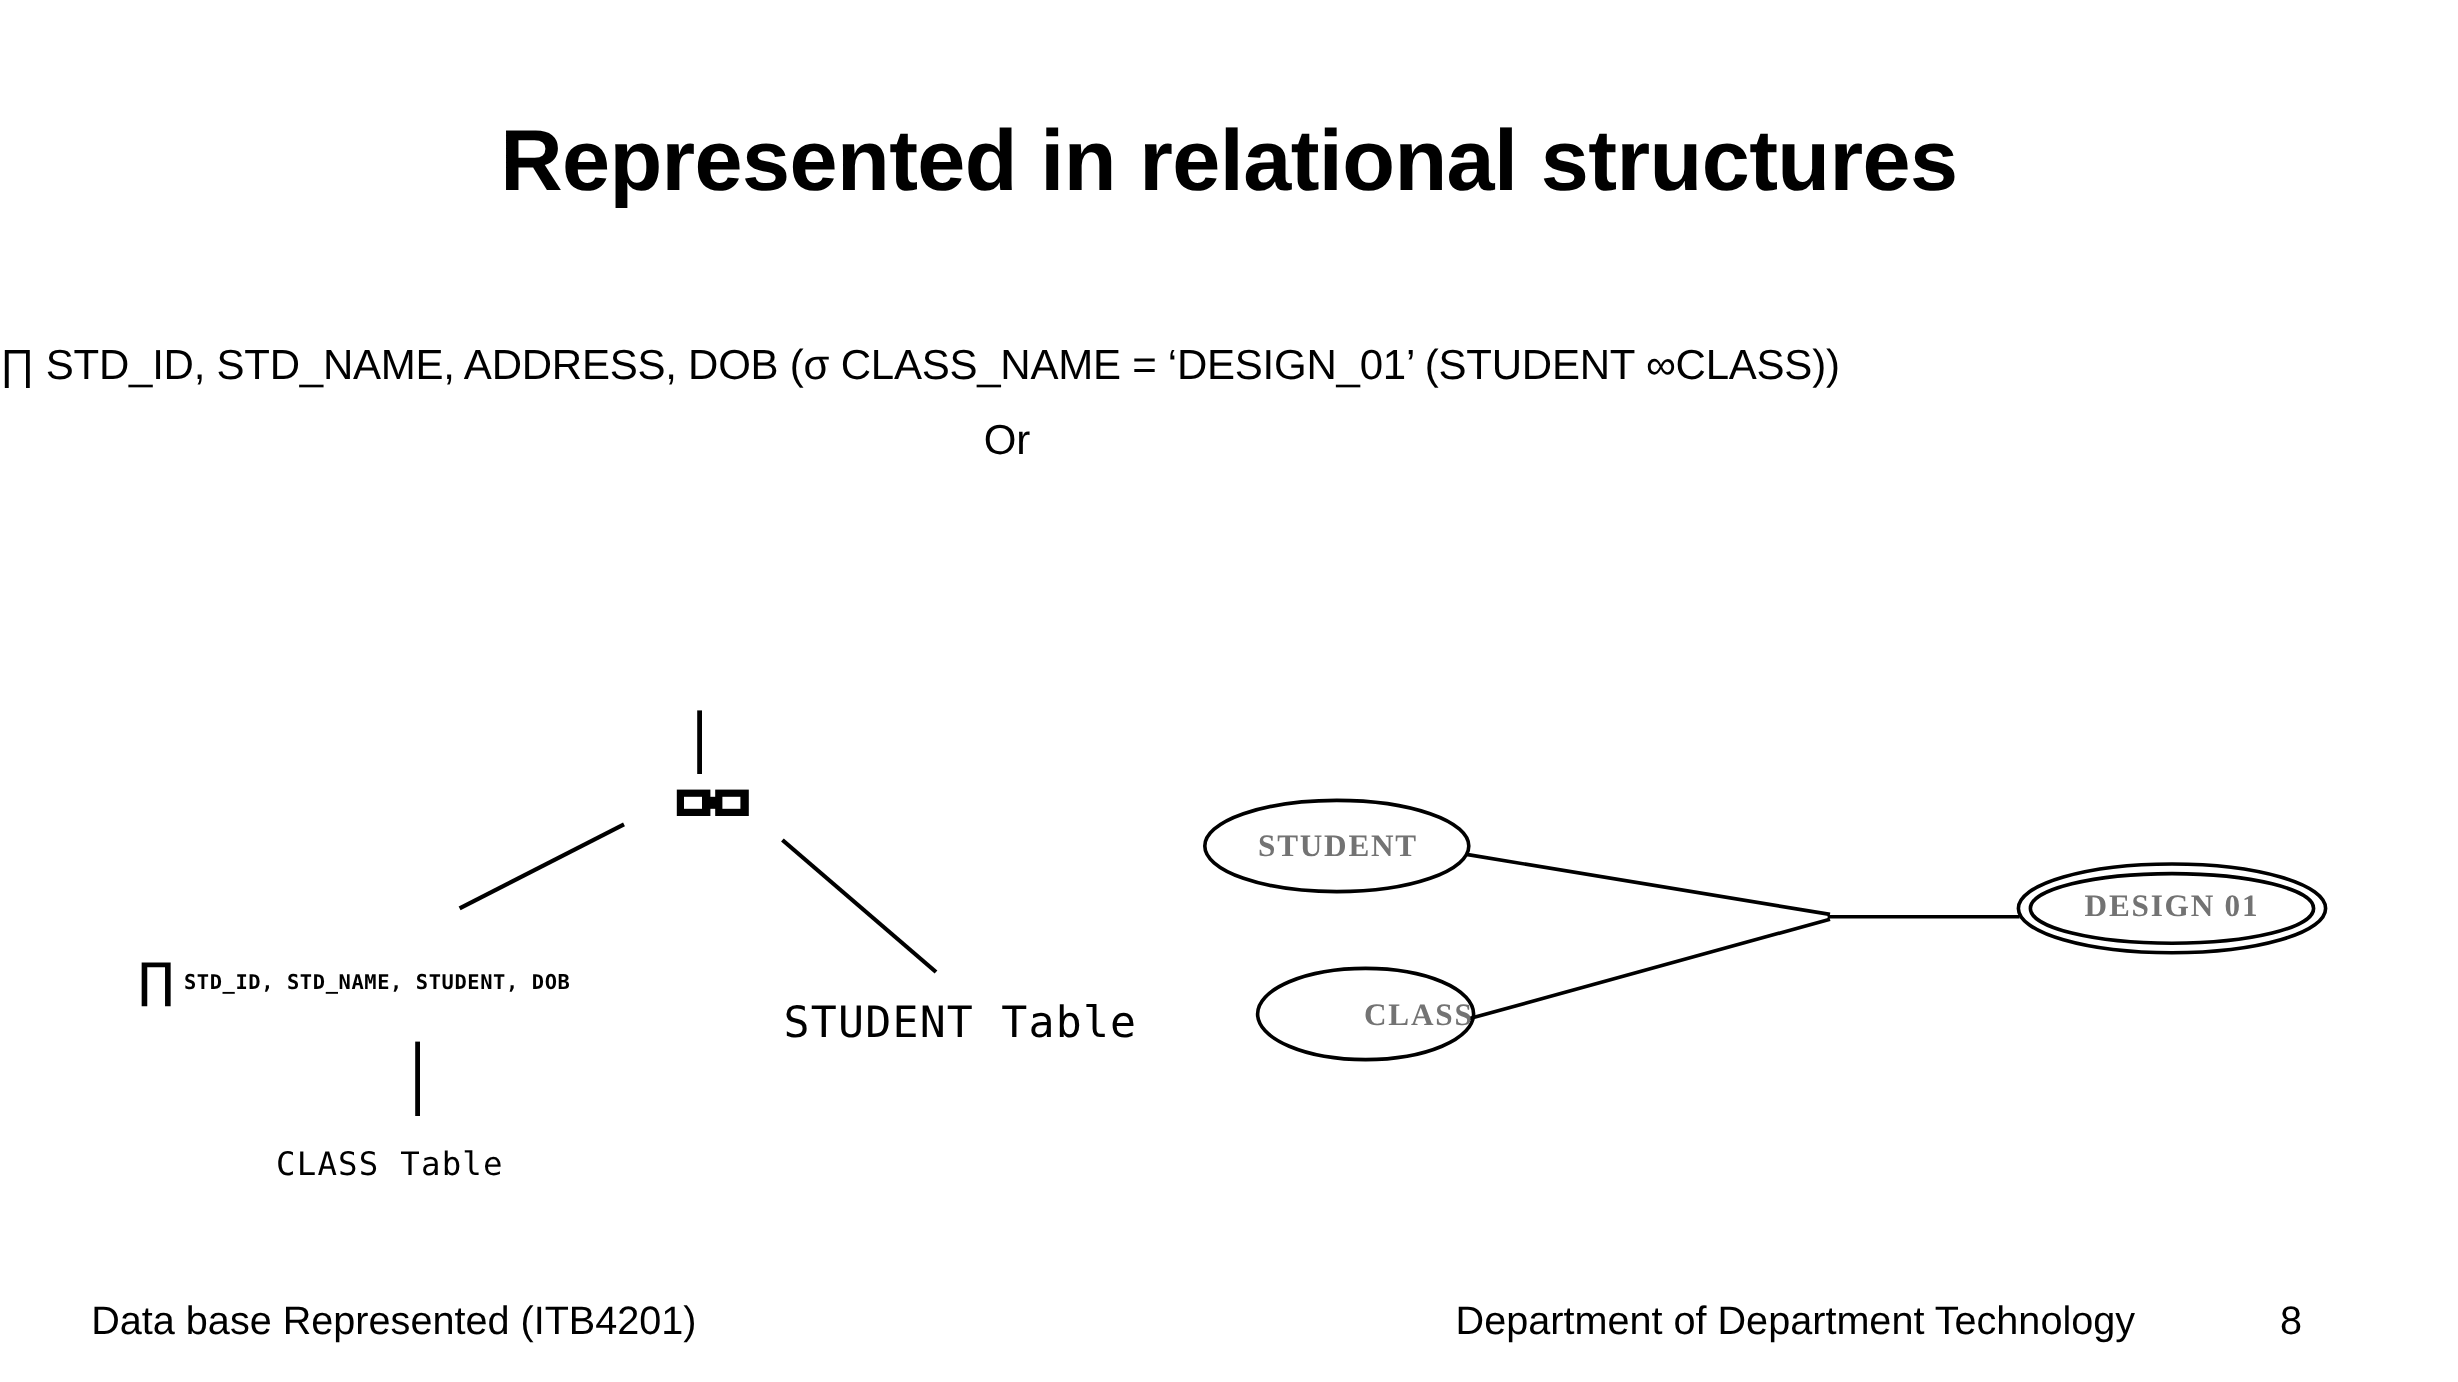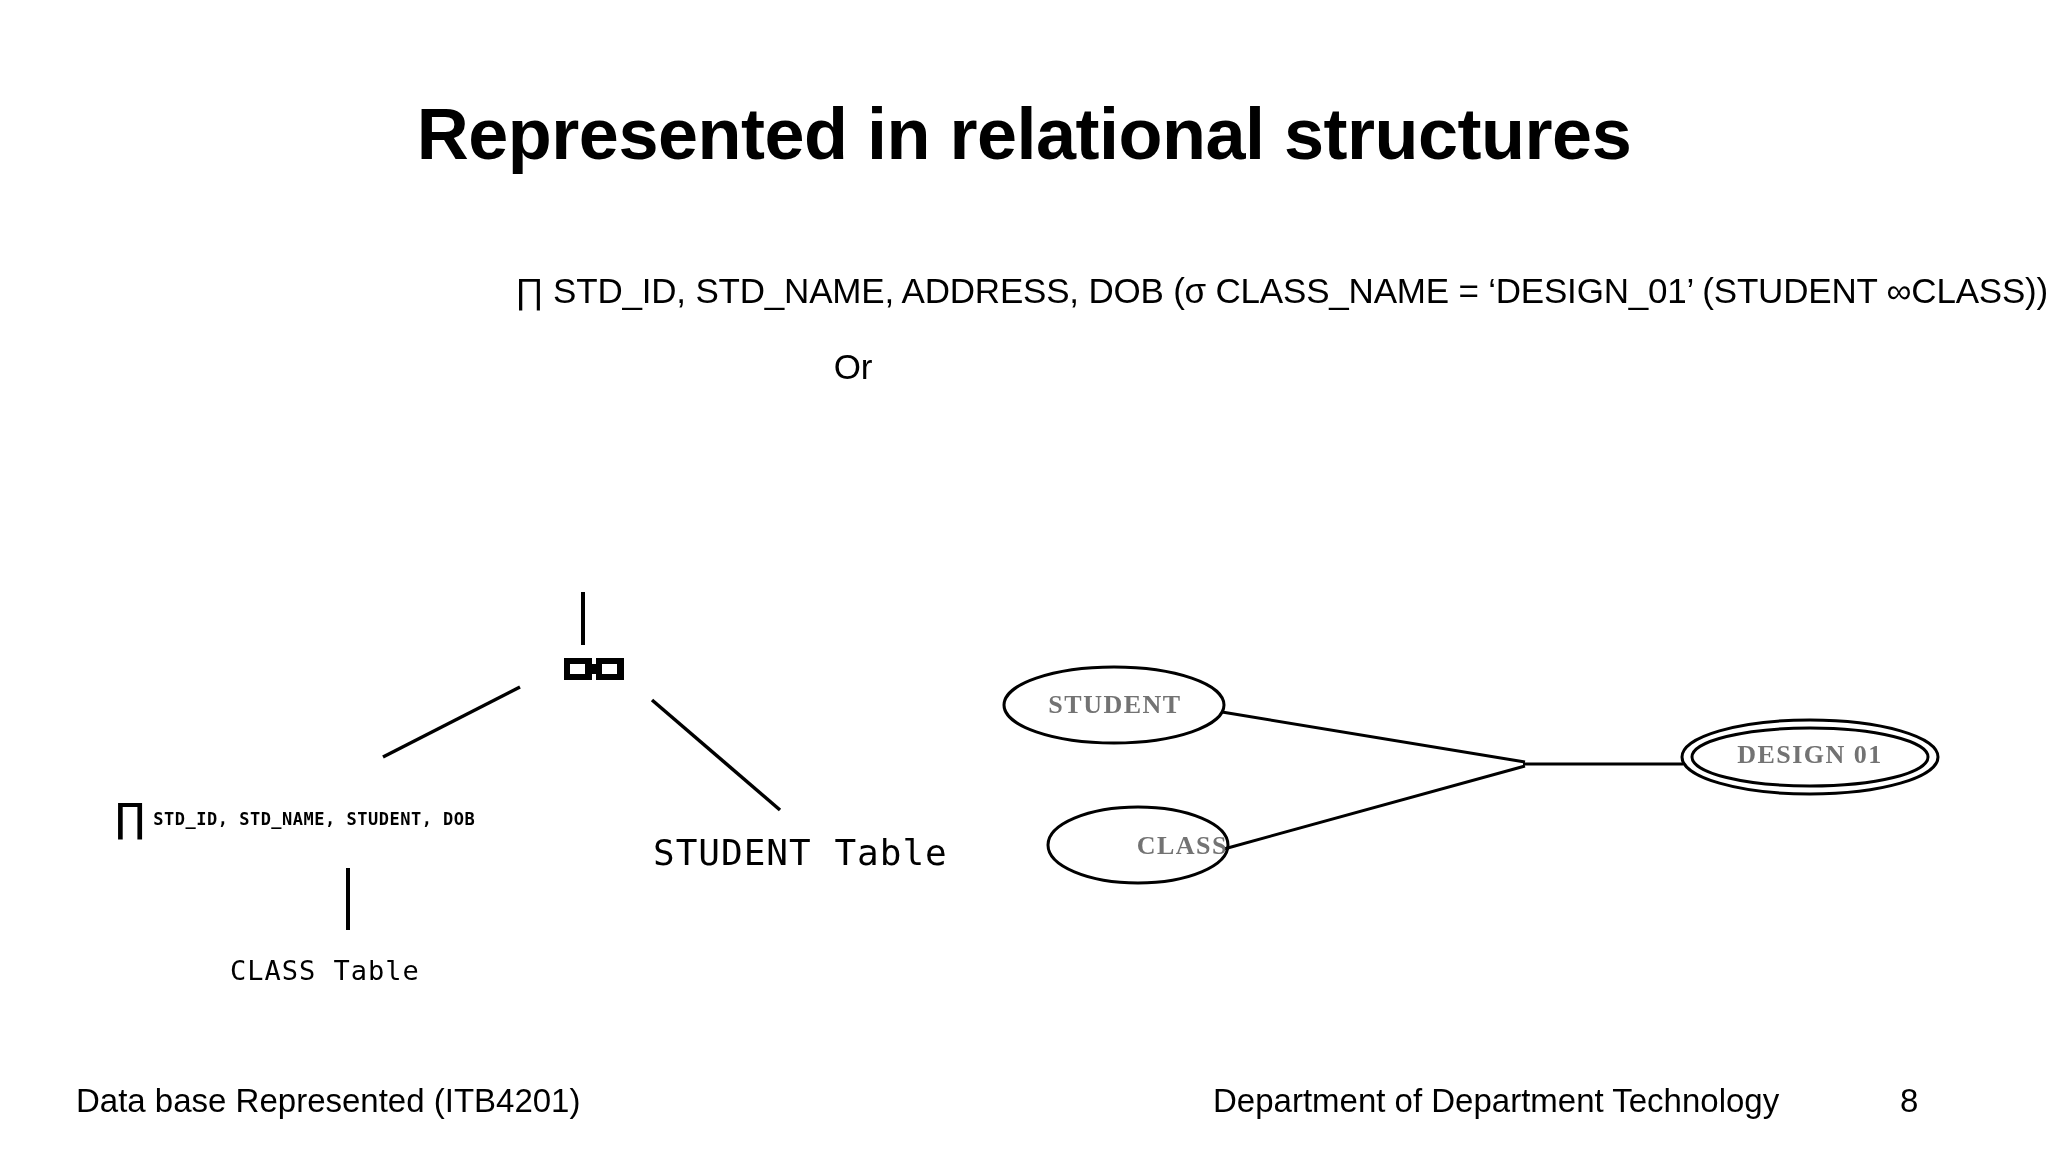--- a/index.html
+++ b/index.html
@@ -33,22 +33,22 @@
   }
 
   
   .algebra-line {
     position: absolute;
     font-size: 35px;
     line-height: 1.25;
     white-space: nowrap;
     letter-spacing: -0.2px;
   }
-  #algebra-line-1 { left: 0; top: 269px; width: 2048px; text-align: right; }
-  #algebra-line-or { left: 18px; top: 345px; width: 1640px; text-align: center; padding-left: 15px; }
+  #algebra-line-1 { left: 0; top: 283px; width: 2048px; text-align: left; }
+  #algebra-line-or { left: 4px; top: 345px; width: 1640px; text-align: center; padding-left: 15px; }
   #algebra-line-2 { left: 0; top: 406px; width: 2048px; text-align: center; }
 
   
   #diagram-svg {
     position: absolute;
     left: 0;
     top: 0;
     width: 2048px;
     height: 1152px;
   }

